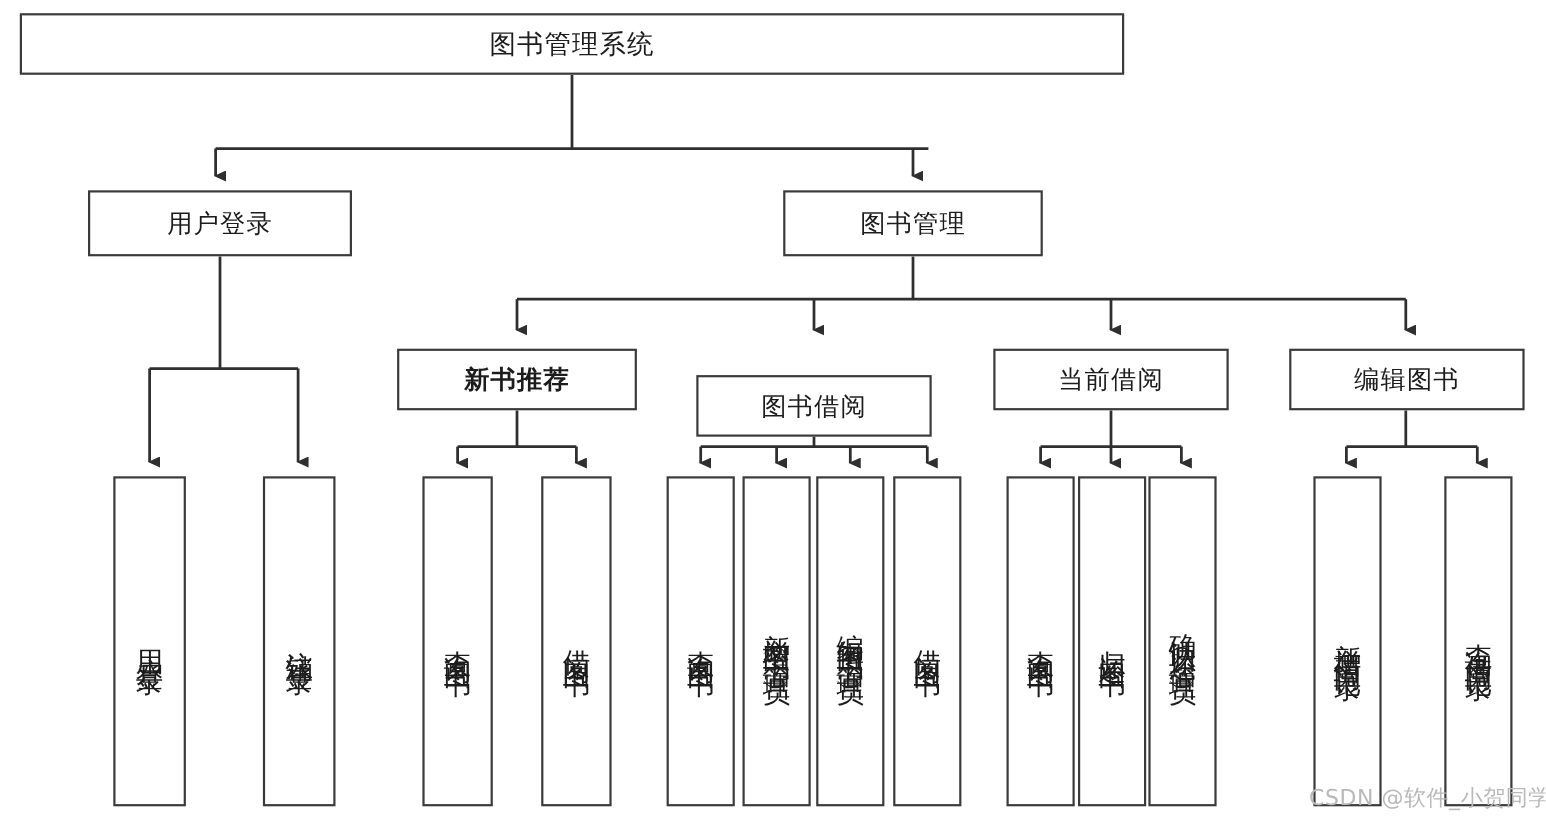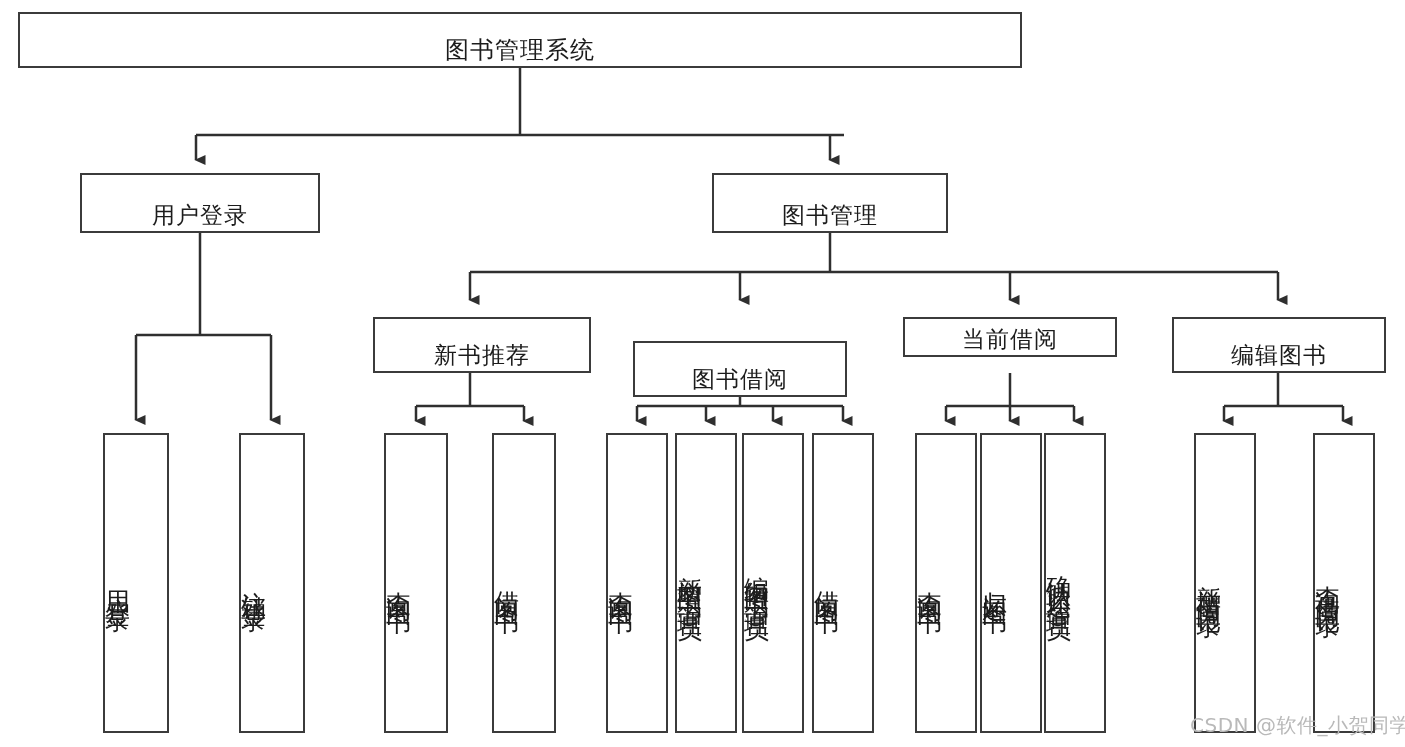--- a/index.html
+++ b/index.html
@@ -5,21 +5,21 @@
   html,body{margin:0;padding:0;background:#ffffff;}
   body{font-family:"DejaVu Sans","Liberation Sans",sans-serif;}
   #canvas{position:relative;width:1405px;height:747px;background:#ffffff;overflow:hidden;}
   #diagram-svg{position:absolute;left:0;top:0;width:1405px;height:747px;}
   .node{
     position:absolute;
     box-sizing:border-box;
     background:#ffffff;
     border:2px solid #3b3b3b;
     display:flex;
-    align-items:flex-end;
+    align-items:center;
     justify-content:center;
     color:#1c1c1c;
   }
   .node.horiz{font-size:23px;letter-spacing:1px;}
   .node.root{font-size:24px;letter-spacing:1px;}
   .node.vert{
     writing-mode:vertical-rl;
     text-orientation:upright;
     font-size:25px;
     letter-spacing:6px;
@@ -100,27 +100,27 @@
     <span>图书管理系统</span>
   </div>
 
   <div class="node horiz" style="left:80px;top:173px;width:240px;height:60px;">
     <span>用户登录</span>
   </div>
   <div class="node horiz" style="left:712px;top:173px;width:236px;height:60px;">
     <span>图书管理</span>
   </div>
 
-  <div class="node horiz" style="left:373px;top:317px;width:218px;height:56px;">
+  <div class="node horiz" style="left:361px;top:317px;width:218px;height:56px;font-weight:bold;">
     <span>新书推荐</span>
   </div>
   <div class="node horiz" style="left:633px;top:317px;width:214px;height:56px;margin-top:24px;">
     <span>图书借阅</span>
   </div>
-  <div class="node horiz" style="left:903px;top:317px;width:214px;height:40px;">
+  <div class="node horiz" style="left:903px;top:317px;width:214px;height:56px;">
     <span>当前借阅</span>
   </div>
   <div class="node horiz" style="left:1172px;top:317px;width:214px;height:56px;">
     <span>编辑图书</span>
   </div>
 
   <div class="node vert" style="left:103px;top:433px;width:66px;height:300px;">
     <span class="vlabel">用户登录</span>
   </div>
   <div class="node vert" style="left:239px;top:433px;width:66px;height:300px;">

